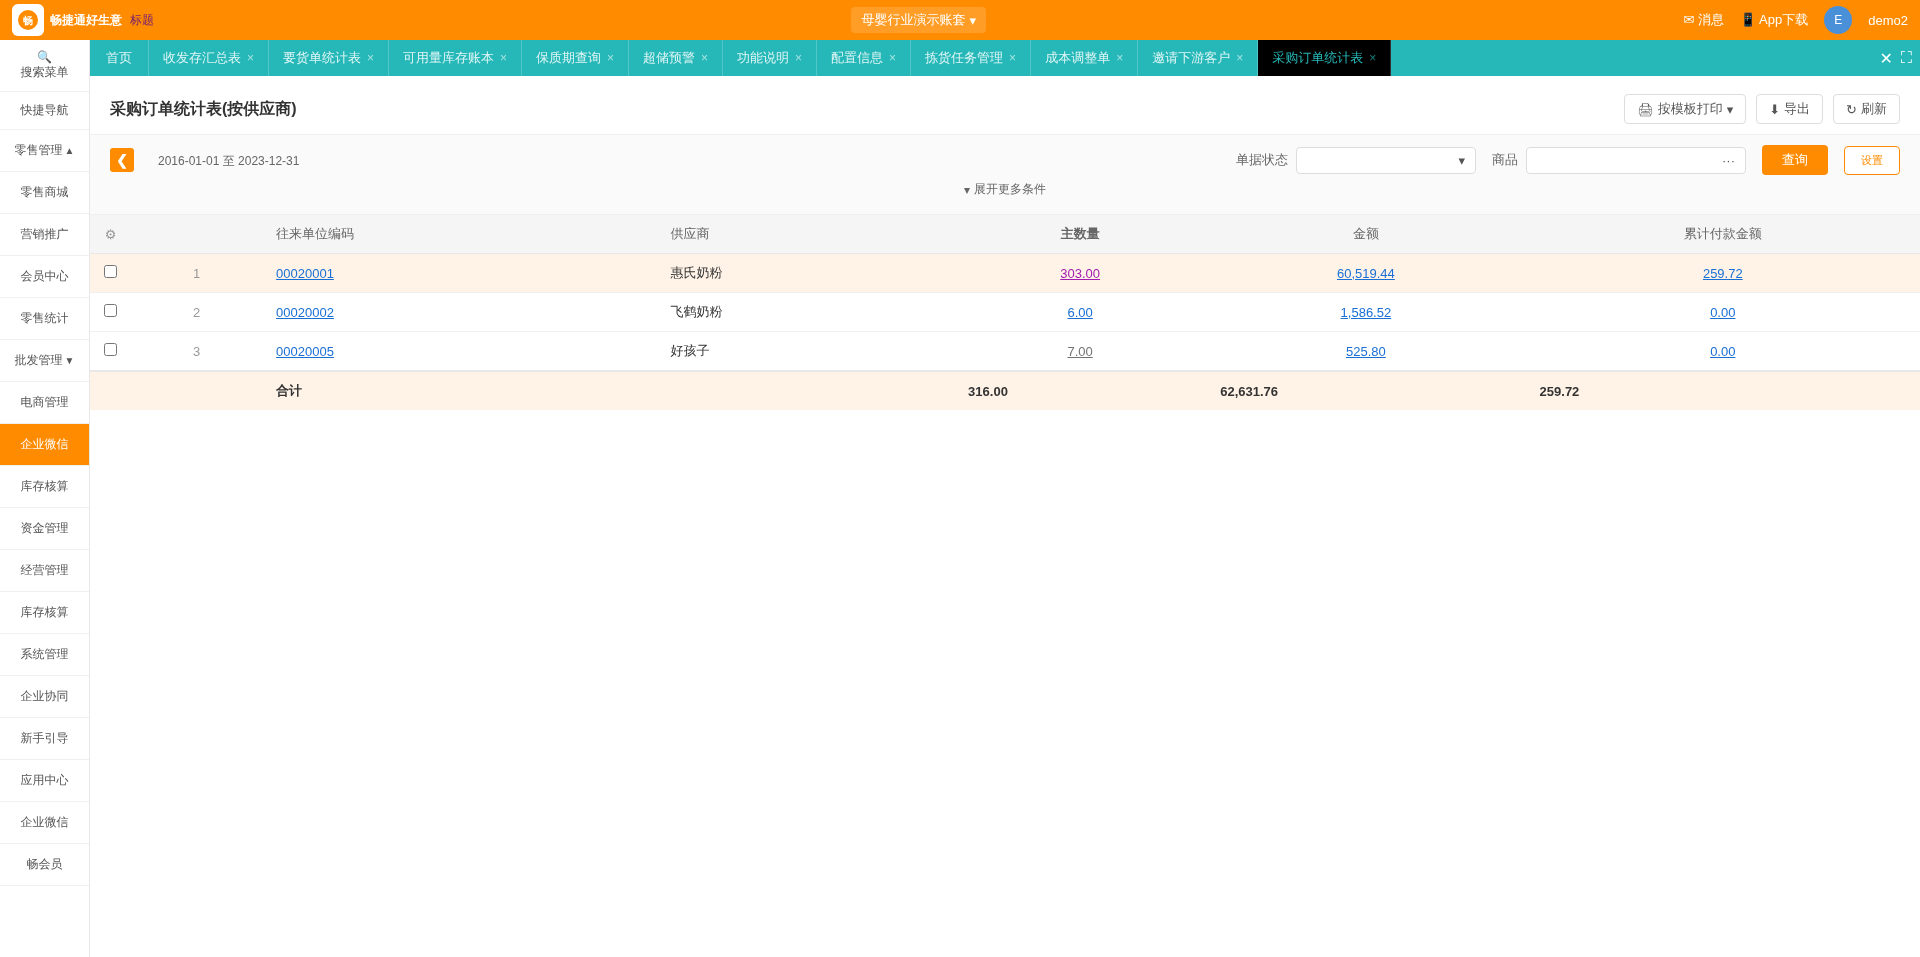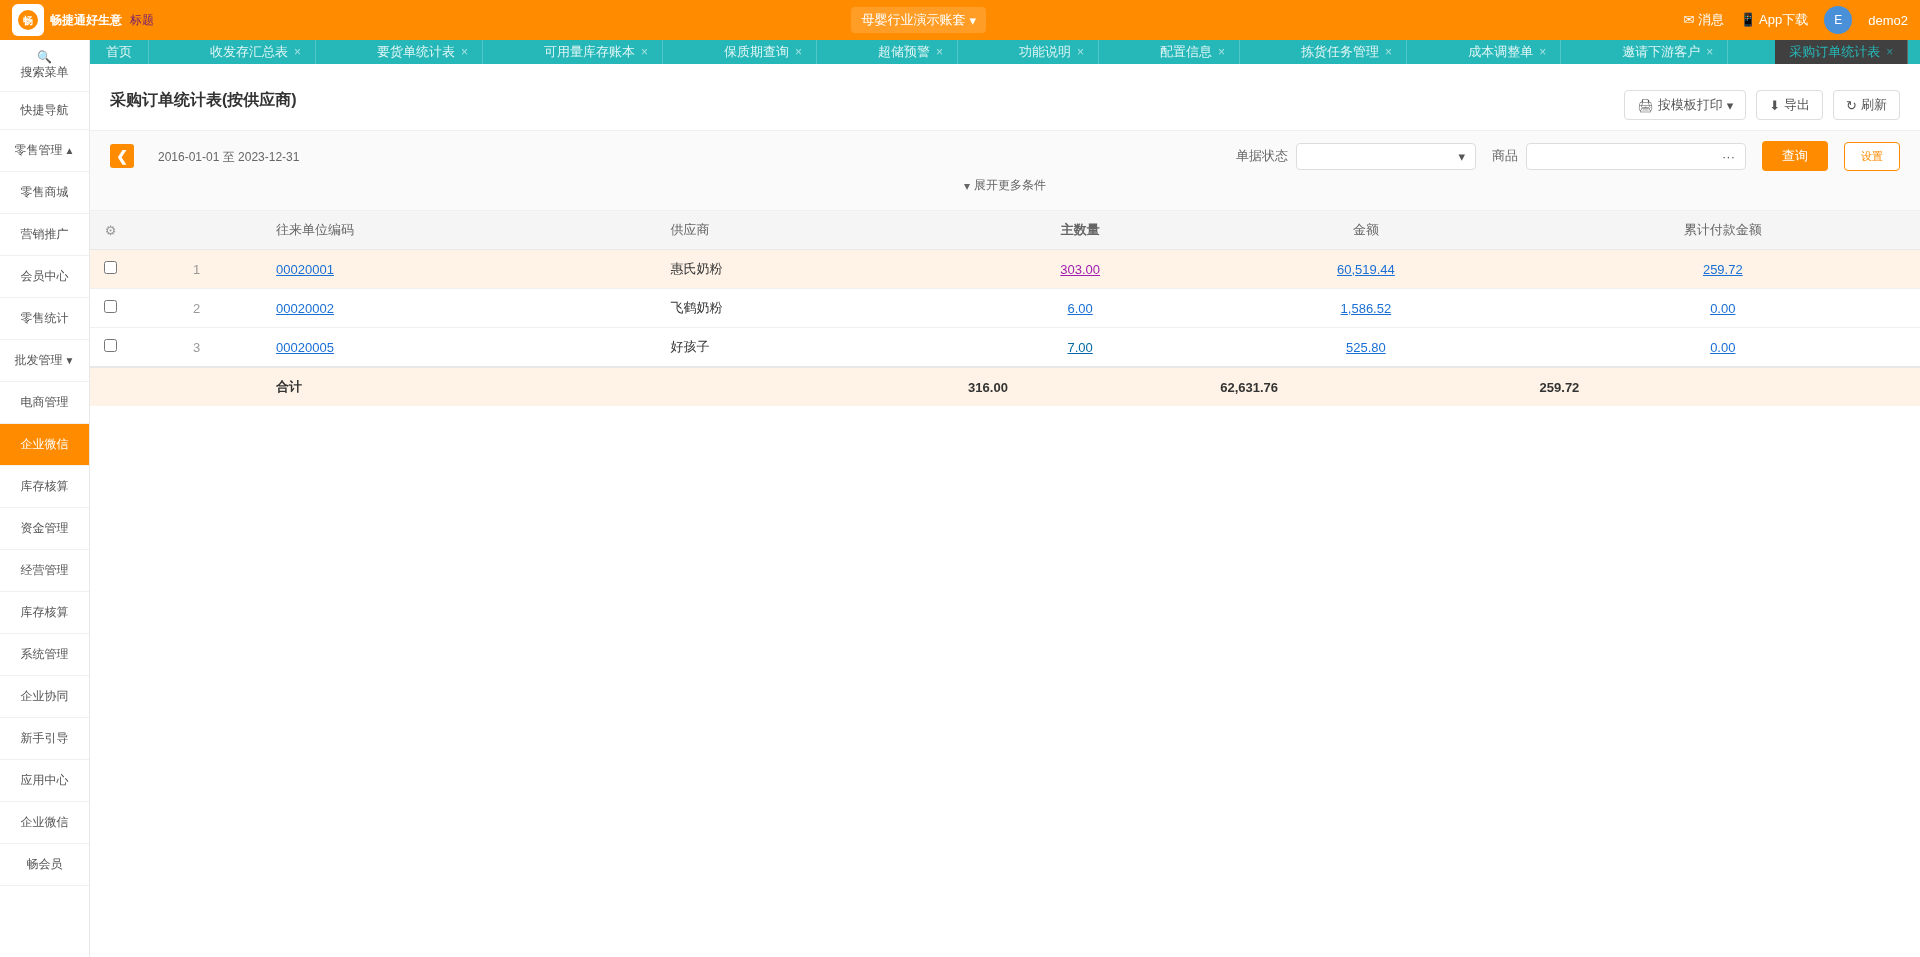--- a/index.html
+++ b/index.html
@@ -27,31 +27,31 @@
     .sidebar-item.active { background: #ff8c00; color: #fff; }
     .sidebar-item.has-sub { display: flex; align-items: center; justify-content: center; gap: 2px; }
     .sidebar-sub-arrow { font-size: 10px; }
     .sidebar-search { padding: 10px 6px; text-align: center; cursor: pointer; color: #555; font-size: 12px; border-bottom: 1px solid #f0f0f0; }
     .sidebar-nav { padding: 10px 6px; text-align: center; cursor: pointer; color: #555; font-size: 12px; border-bottom: 1px solid #f0f0f0; }
 
     
     .content-area { flex: 1; display: flex; flex-direction: column; overflow: hidden; }
 
     
-    .tab-bar { height: 24px; background: #26b8b8; display: flex; align-items: stretch; flex-shrink: 0; overflow-x: auto; gap: 47px; }
+    .tab-bar { height: 36px; background: #26b8b8; display: flex; align-items: stretch; flex-shrink: 0; overflow-x: auto; }
     .tab-item { display: flex; align-items: center; padding: 0 14px; gap: 6px; cursor: pointer; color: rgba(255,255,255,0.85); font-size: 13px; white-space: nowrap; border-right: 1px solid rgba(255,255,255,0.2); position: relative; flex-shrink: 0; }
-    .tab-item.active { background: #404040; color: #26b8b8; font-weight: 500; }
+    .tab-item.active { background: #000000; color: #26b8b8; font-weight: 500; }
     .tab-item.home { padding: 0 16px; }
     .tab-close { font-size: 12px; opacity: 0.7; cursor: pointer; }
     .tab-bar-actions { margin-left: auto; display: flex; align-items: center; padding: 0 8px; gap: 8px; flex-shrink: 0; }
     .tab-bar-actions span { color: #fff; cursor: pointer; font-size: 16px; }
 
     
     .page-content { flex: 1; overflow: auto; background: #fff; padding: 0; }
-    .page-header { padding: 26px 20px 10px; border-bottom: 1px solid #f0f0f0; display: flex; align-items: flex-start; justify-content: space-between; }
+    .page-header { padding: 18px 20px 10px; border-bottom: 1px solid #f0f0f0; display: flex; align-items: center; justify-content: space-between; }
     .page-title { font-size: 16px; font-weight: 600; color: #333; }
     .page-actions { display: flex; align-items: center; gap: 10px; }
     .btn-print { display: flex; align-items: center; gap: 4px; border: 1px solid #ddd; background: #fff; padding: 5px 12px; border-radius: 4px; cursor: pointer; font-size: 13px; color: #555; }
     .btn-export { display: flex; align-items: center; gap: 4px; border: 1px solid #ddd; background: #fff; padding: 5px 12px; border-radius: 4px; cursor: pointer; font-size: 13px; color: #555; }
     .btn-refresh { display: flex; align-items: center; gap: 4px; border: 1px solid #ddd; background: #fff; padding: 5px 12px; border-radius: 4px; cursor: pointer; font-size: 13px; color: #555; }
     .filter-row { display: flex; align-items: center; gap: 16px; flex-wrap: wrap; }
     .filter-item { display: flex; align-items: center; gap: 8px; }
     .filter-label { color: #666; font-size: 13px; white-space: nowrap; }
     .filter-date-btns { display: flex; align-items: center; gap: 4px; }
     .date-btn { padding: 3px 8px; border: 1px solid #ddd; background: #fff; border-radius: 3px; cursor: pointer; font-size: 12px; color: #555; }
@@ -336,21 +336,21 @@
       <td class="amount-col">1,586.52</td>
       <td class="amount-col">0.00</td>
     </tr>
               <tr>
       <td class="checkbox-cell settings-cell">
         <input type="checkbox" style="cursor: pointer;">
       </td>
       <td class="row-num">3</td>
       <td style="color:#1a6fd4; text-decoration:underline; cursor:pointer;">00020005</td>
       <td>好孩子</td>
-      <td class="num-col" style="color:#0369a1; text-decoration:underline; cursor:pointer;">7.00</td>
+      <td class="num-col" style="color:#737373; text-decoration:underline; cursor:pointer;">7.00</td>
       <td class="amount-col">525.80</td>
       <td class="amount-col">0.00</td>
     </tr>
             </tbody>
           <tfoot>
             <tr class="table-footer">
               <td colspan="2"></td>
               <td colspan="2" style="font-weight:600;">合计</td>
               <td class="num-col" style="font-weight:600;">316.00</td>
               <td class="amount-col" style="font-weight:600; color:#333; text-decoration:none;">62,631.76</td>

